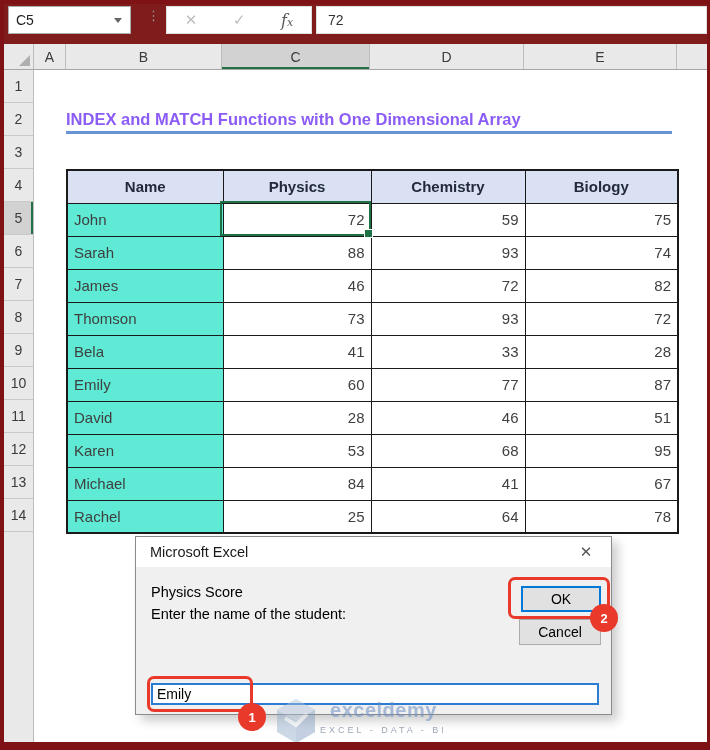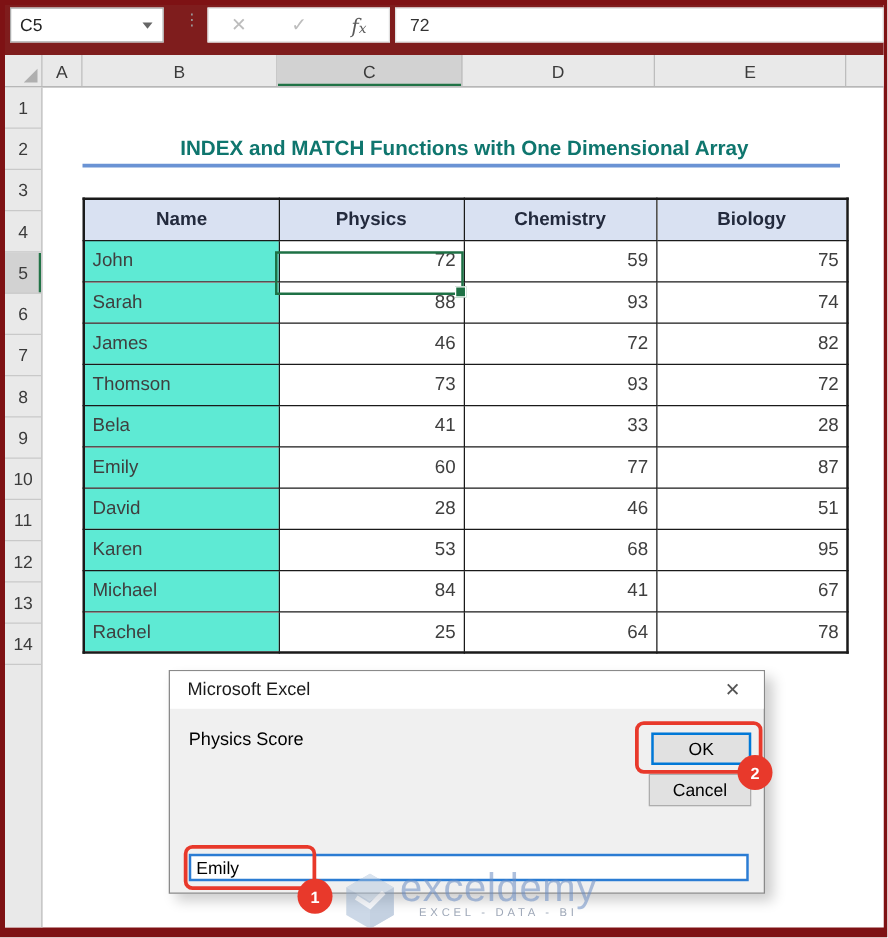--- a/index.html
+++ b/index.html
@@ -30,24 +30,24 @@
   .ch-fill { flex:1; border-right:none; }
   .ch-selected { background:#D2D2D2; box-shadow:inset 0 -2px 0 #217346; }
   .tri { position:absolute; right:3px; bottom:3px; width:0; height:0; border-left:11px solid transparent; border-bottom:11px solid #AFAFAF; }
 
   
   .rowheaders { position:absolute; left:0; top:66px; width:30px; height:672px; background:#E9E9E9; border-right:1px solid #BDBDBD; }
   .rh { height:33px; border-bottom:1px solid #C9C9C9; display:flex; align-items:center; justify-content:center; font-size:14px; color:#3b3b3b; }
   .rh-selected { background:#D2D2D2; box-shadow:inset -2px 0 0 #217346; }
 
   
-  .sheet-title { position:absolute; left:62px; top:100px; width:611px; height:30px; text-align:center; font-size:16.5px; font-weight:bold; color:#0f766e; line-height:30px; }
+  .sheet-title { position:absolute; left:62px; top:100px; width:611px; height:30px; text-align:left; font-size:16.5px; font-weight:bold; color:#8b5cf6; line-height:30px; }
   .title-underline { position:absolute; left:62px; top:127px; width:606px; height:3px; background:#6A93D4; }
 
-  table.data { position:absolute; left:62px; top:154px; width:611px; border-collapse:collapse; table-layout:fixed;border-radius:10px; }
+  table.data { position:absolute; left:62px; top:165px; width:611px; border-collapse:collapse; table-layout:fixed;border-radius:10px; }
   table.data td, table.data th { border:1px solid #1a1a1a; height:33px; font-size:15px; overflow:hidden; white-space:nowrap; }
   table.data { border:2px solid #1a1a1a; }
   th.hdr { background:#D9E1F2; color:#232A3D; font-weight:bold; text-align:center; }
   td.cname { text-align:left; padding-left:6px; color:#3F3F3F; background:#5eead4; }
   td.cnum { text-align:right; padding-right:6px; color:#3F3F3F; background:#fff;margin-left:22px; }
 
   .sel-cell { position:absolute; left:216px; top:197px; width:151px; height:35px; border:2px solid #1E7145; pointer-events:none; }
   .sel-cell::after { content:""; position:absolute; right:-4px; bottom:-4px; width:7px; height:7px; background:#1E7145; border:1px solid #fff; }
 
   
@@ -66,21 +66,21 @@
   .annot-ok { left:372px; top:40px; width:102px; height:42px; }
   .annot-input { left:11px; top:139px; width:106px; height:36px; }
   .badge { position:absolute; width:28px; height:28px; border-radius:50%; background:#E8392B; color:#fff; font-weight:bold; font-size:13px; display:flex; align-items:center; justify-content:center; z-index:41; }
   .badge-2 { left:454px; top:67px; }
   .badge-1 { left:102px; top:166px; }
 
   
   .watermark { position:absolute; left:272px; top:692px; z-index:30; display:flex; align-items:flex-start; pointer-events:none; }
   .wm-logo { width:40px; height:46px; opacity:0.45; margin-top:2px; }
   .wm-col { margin-left:4px; text-align:center; }
-  .wm-brand { font-size:32px; font-weight:normal; letter-spacing:0.5px; color:rgba(106,140,195,0.55); line-height:28px; }
+  .wm-brand { font-size:20px; font-weight:bold; letter-spacing:0.5px; color:rgba(106,140,195,0.55); line-height:28px; }
   .wm-tag { font-size:9px; letter-spacing:3px; color:rgba(140,152,170,0.85); margin-top:1px; }
 </style>
 </head>
 <body>
 
 <div class="frame">
   <div class="screen">
 
     <div class="topbar">
       <div class="namebox">
@@ -209,20 +209,21 @@
 
     <div class="sel-cell"></div>
 
     <div class="dialog">
       <div class="dlg-titlebar">
         <div class="dlg-title">Microsoft Excel</div>
         <div class="dlg-close">✕</div>
       </div>
       <div class="dlg-prompt">
         <div>Physics Score</div>
+        <div>Enter the name of the student:</div>
       </div>
       <div class="btn btn-ok">OK</div>
       <div class="btn btn-cancel">Cancel</div>
       <div class="dlg-input">Emily</div>
 
       <div class="annot annot-ok"></div>
       <div class="badge badge-2">2</div>
       <div class="annot annot-input"></div>
       <div class="badge badge-1">1</div>
     </div>

